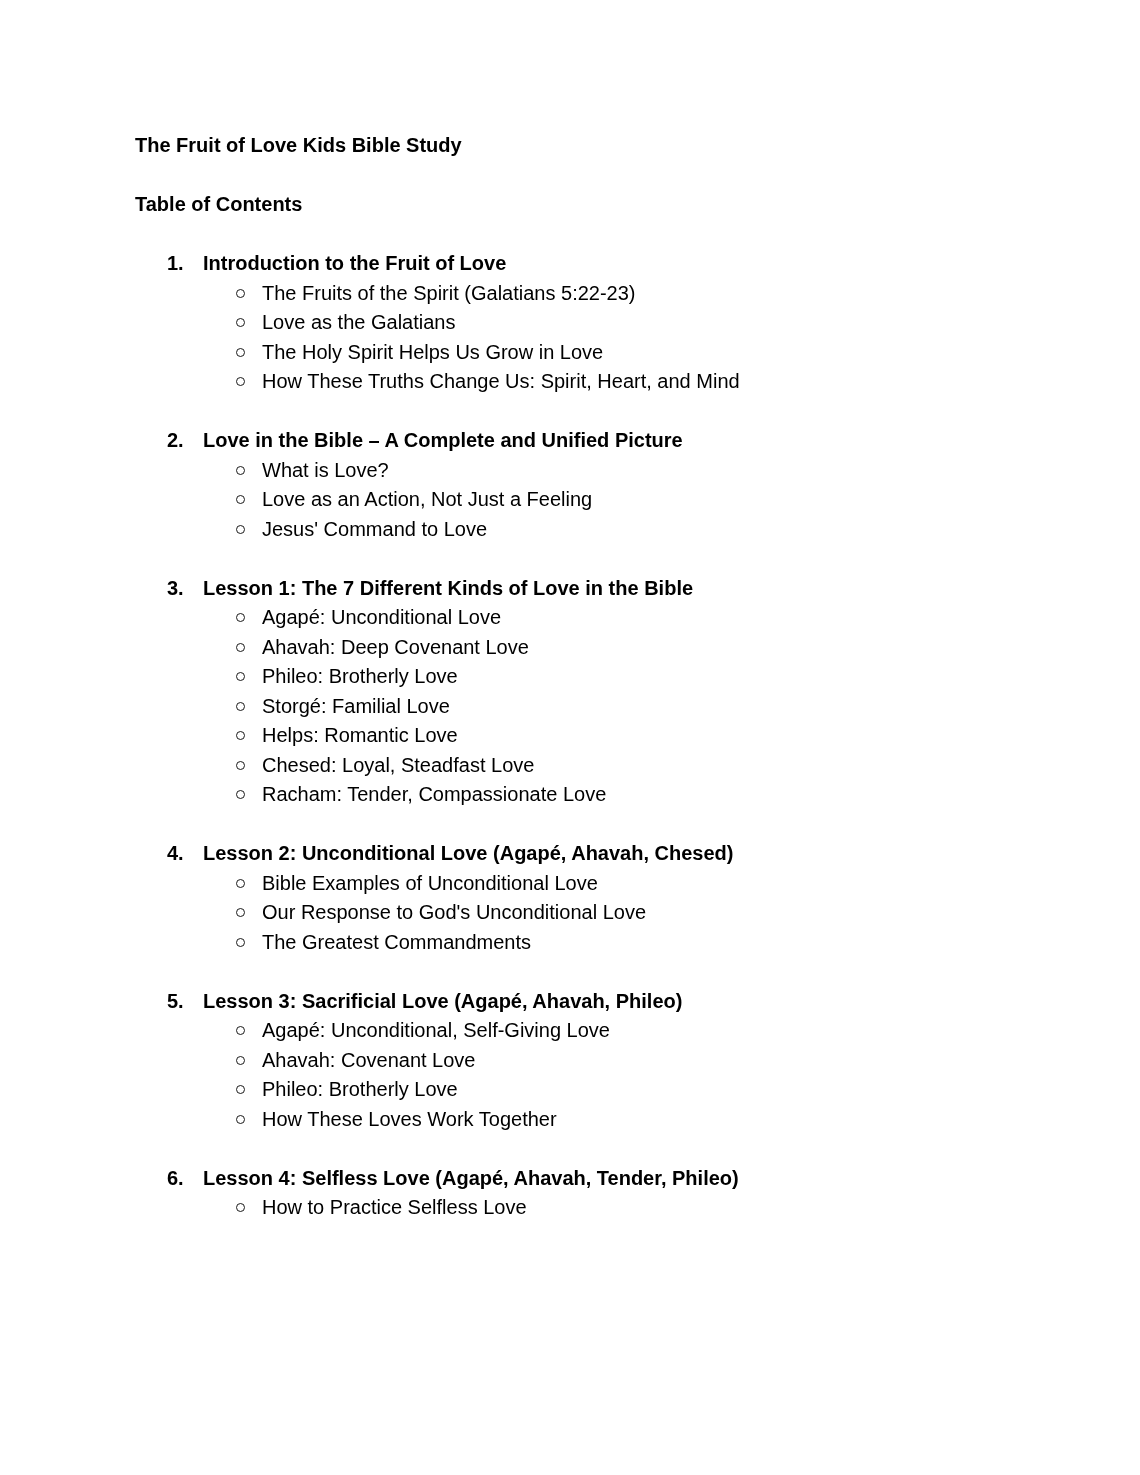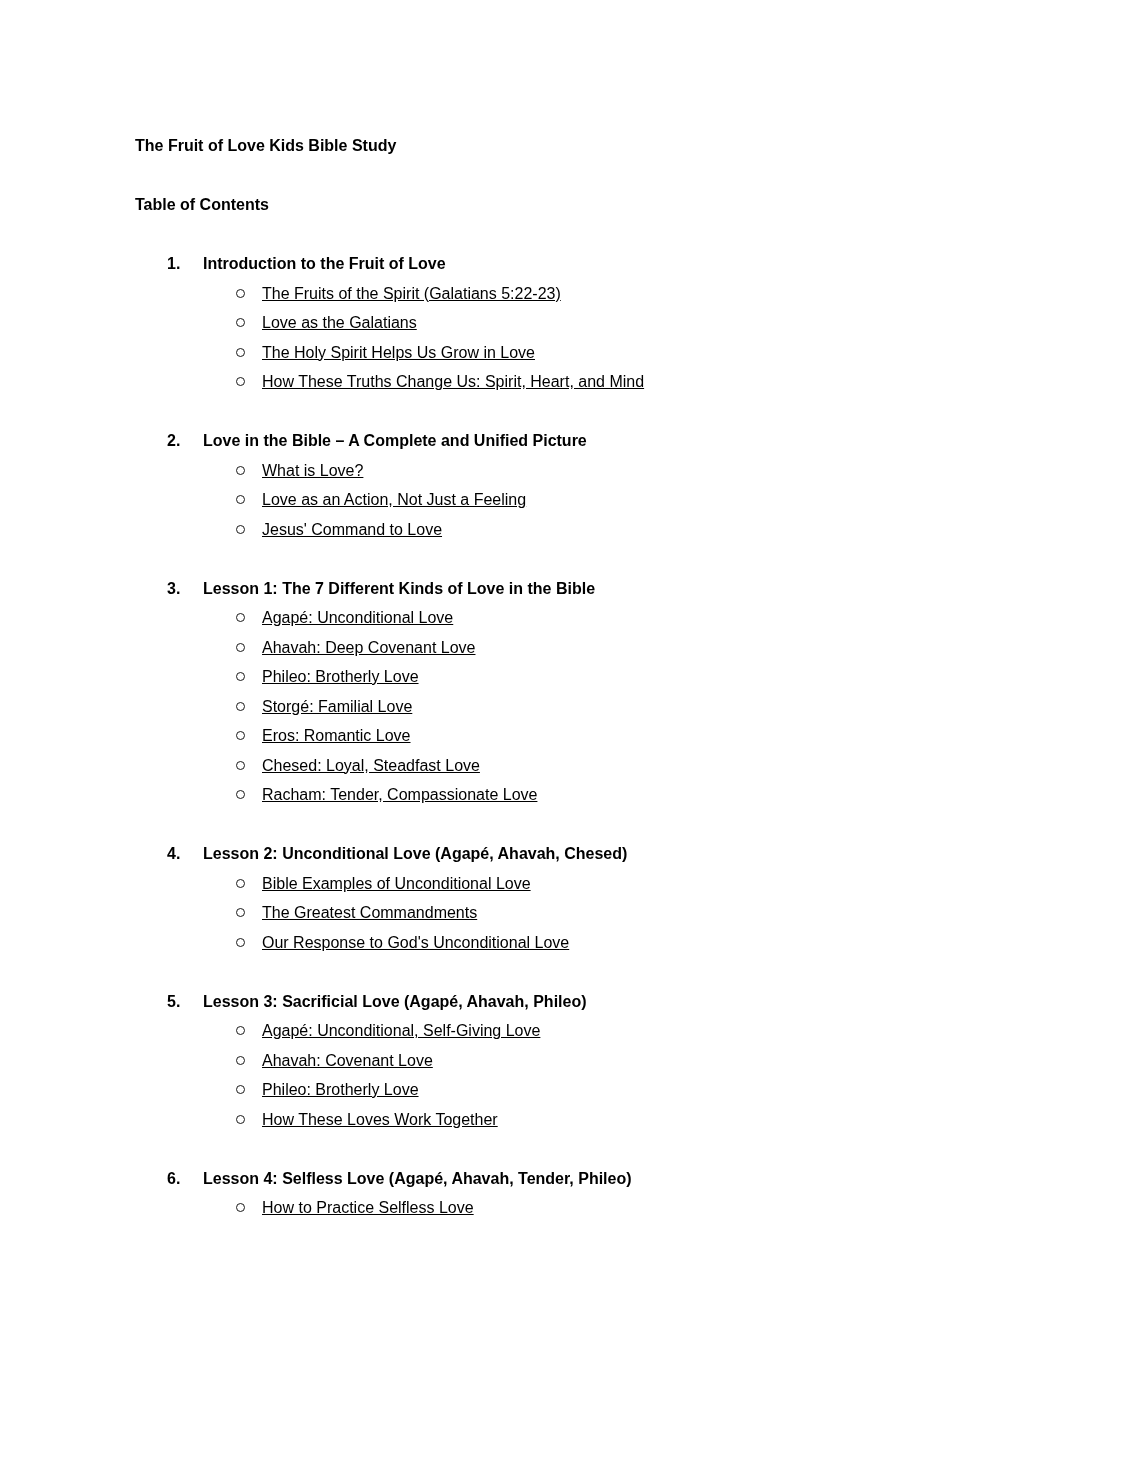--- a/index.html
+++ b/index.html
@@ -8,21 +8,21 @@
     font-family: "Liberation Sans", "DejaVu Sans", sans-serif;
     color: #000000;
   }
   .page {
     position: relative;
     width: 1104px;
     height: 1475px;
     background: #ffffff;
     overflow: hidden;
     padding: 131px 60px 0 135px;
-    font-size: 16px;
+    font-size: 20px;
     line-height: 29.5px;
   }
   .doc-title {
     font-weight: bold;
     margin-bottom: 29.5px;
   }
   .toc-heading {
     font-weight: bold;
     margin-bottom: 29.5px;
   }
@@ -32,21 +32,20 @@
     padding-left: 32px;
     display: flex;
   }
   .section-number {
     display: inline-block;
     width: 36px;
     flex: 0 0 36px;
   }
   ul.toc-items {
     list-style: none;
-    text-decoration: underline;
   }
   li.toc-item {
     position: relative;
     padding-left: 127px;
   }
   .bullet {
     position: absolute;
     left: 101px;
     top: 10px;
     width: 9px;
@@ -93,35 +92,35 @@
   <div class="section">
     <div class="section-heading">
       <span class="section-number">3.</span>
       <span class="section-heading-text">Lesson 1: The 7 Different Kinds of Love in the Bible</span>
     </div>
     <ul class="toc-items">
       <li class="toc-item"><span class="bullet"></span><span>Agapé: Unconditional Love</span></li>
       <li class="toc-item"><span class="bullet"></span><span>Ahavah: Deep Covenant Love</span></li>
       <li class="toc-item"><span class="bullet"></span><span>Phileo: Brotherly Love</span></li>
       <li class="toc-item"><span class="bullet"></span><span>Storgé: Familial Love</span></li>
-      <li class="toc-item"><span class="bullet"></span><span>Eros: Romantic Love</span></li>
+      <li class="toc-item"><span class="bullet"></span><span>Helps: Romantic Love</span></li>
       <li class="toc-item"><span class="bullet"></span><span>Chesed: Loyal, Steadfast Love</span></li>
       <li class="toc-item"><span class="bullet"></span><span>Racham: Tender, Compassionate Love</span></li>
     </ul>
   </div>
 
   <div class="section">
     <div class="section-heading">
       <span class="section-number">4.</span>
       <span class="section-heading-text">Lesson 2: Unconditional Love (Agapé, Ahavah, Chesed)</span>
     </div>
     <ul class="toc-items">
       <li class="toc-item"><span class="bullet"></span><span>Bible Examples of Unconditional Love</span></li>
+      <li class="toc-item"><span class="bullet"></span><span>Our Response to God's Unconditional Love</span></li>
       <li class="toc-item"><span class="bullet"></span><span>The Greatest Commandments</span></li>
-      <li class="toc-item"><span class="bullet"></span><span>Our Response to God's Unconditional Love</span></li>
     </ul>
   </div>
 
   <div class="section">
     <div class="section-heading">
       <span class="section-number">5.</span>
       <span class="section-heading-text">Lesson 3: Sacrificial Love (Agapé, Ahavah, Phileo)</span>
     </div>
     <ul class="toc-items">
       <li class="toc-item"><span class="bullet"></span><span>Agapé: Unconditional, Self-Giving Love</span></li>

